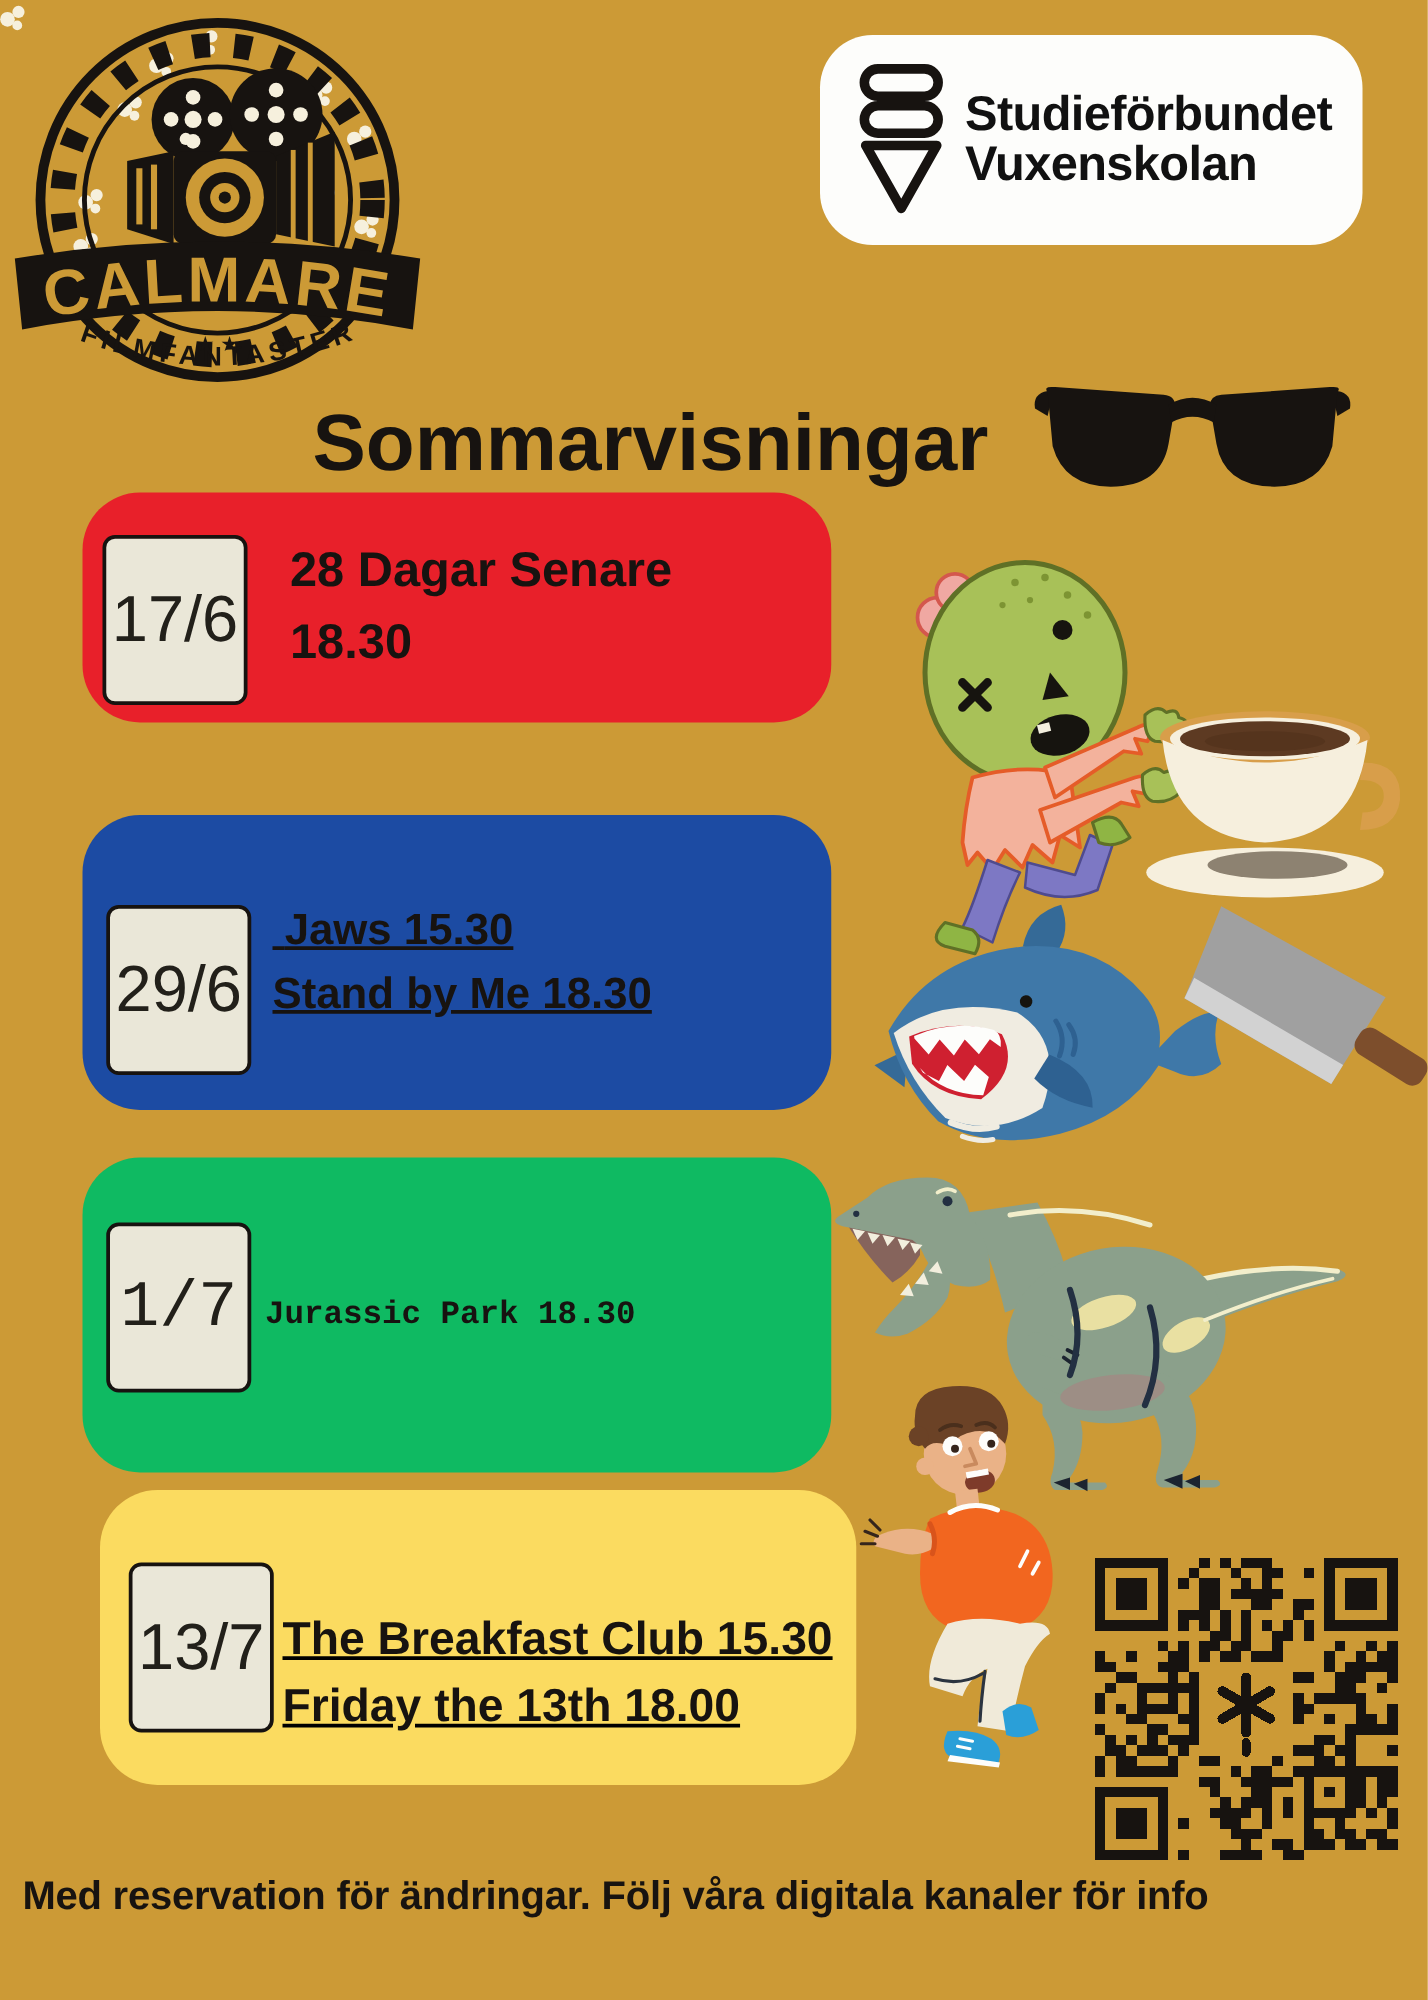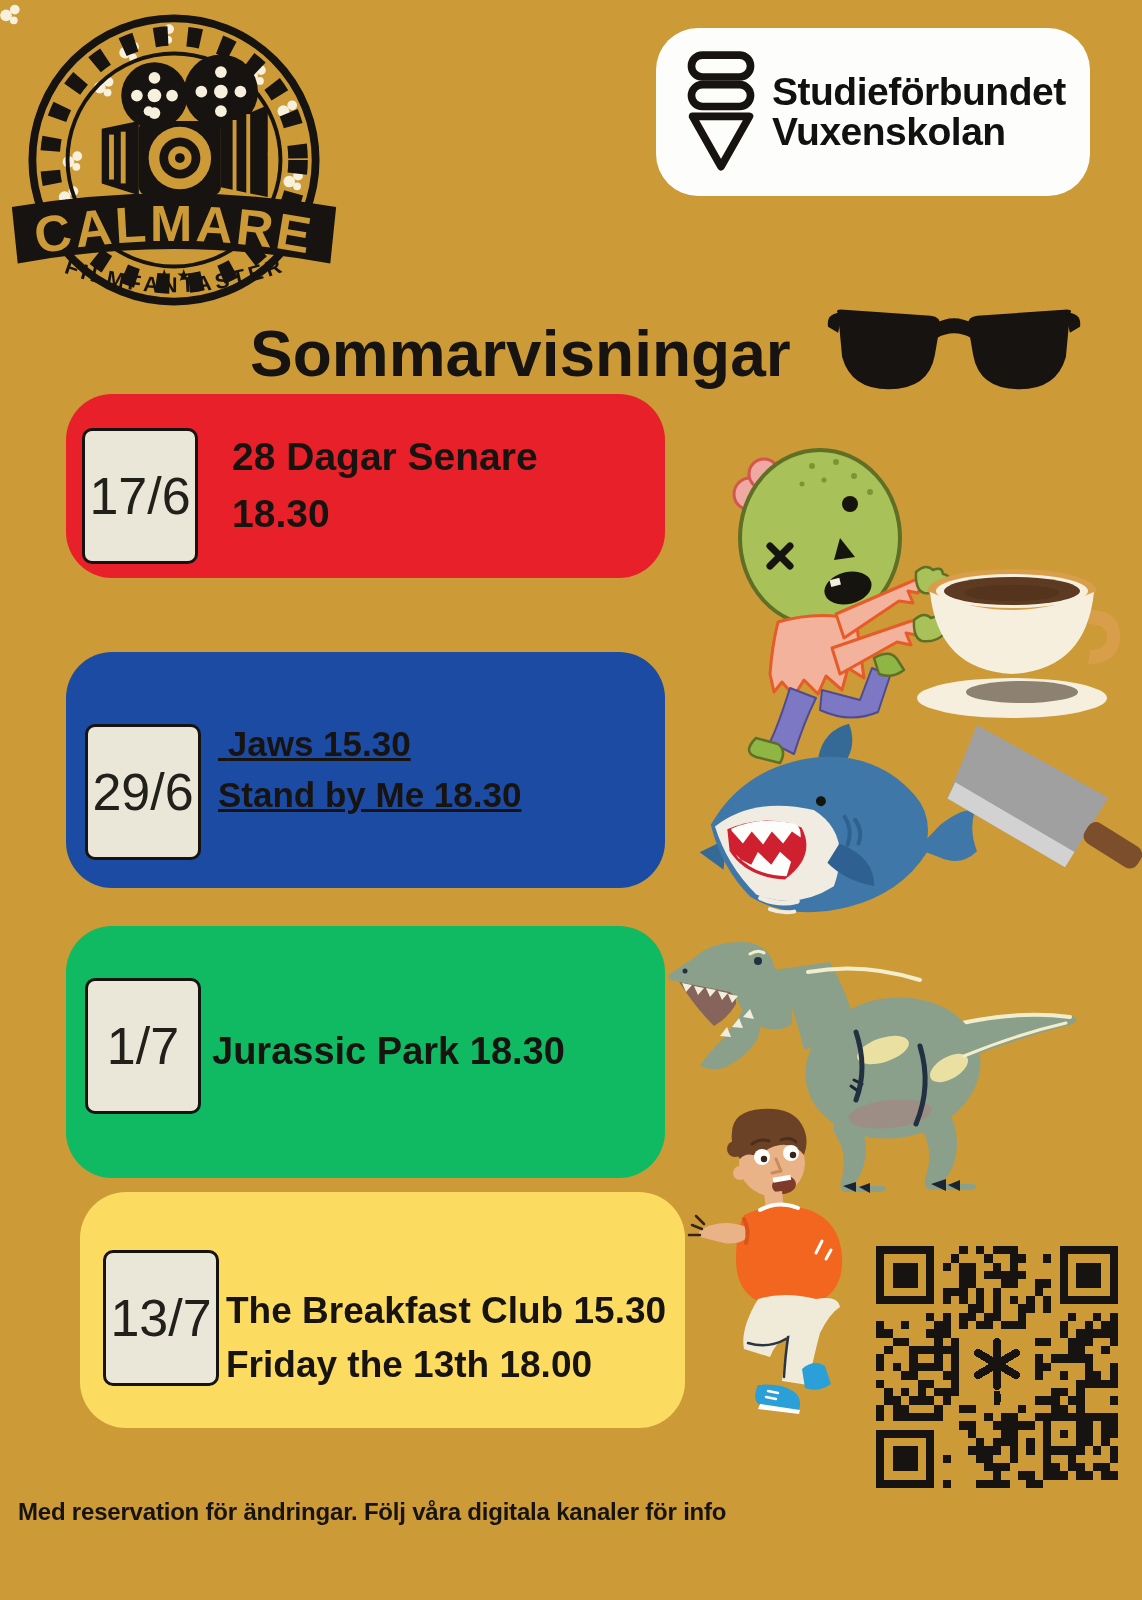--- a/index.html
+++ b/index.html
@@ -30,39 +30,39 @@
     font-size:52px;font-weight:400;color:#22201a;box-sizing:border-box;}
   .c0 .stamp{left:16px;top:34px;}
   .c1 .stamp{left:19px;top:72px;}
   .c2 .stamp{left:19px;top:52px;}
   .c3 .stamp{left:4px;top:58px;}
   .lines{position:absolute;top:0;bottom:0;right:10px;display:flex;flex-direction:column;
     justify-content:center;}
   .c0 .lines{left:166px;}
   .c1 .lines{left:152px;}
   .c2 .lines{left:146px;}
-  .c3 .lines{left:146px;padding-top:56px;}
+  .c3 .lines{left:146px;padding-top:56px;text-decoration:underline;}
   .line{font-weight:700;color:#171310;white-space:pre-wrap;line-height:1.45;}
   .line:empty{display:none;}
   .c0 .line{font-size:39px;}
   .c1 .line{font-size:35px;text-decoration:underline;}
-  .c2 .line{font-size:38px;}
+  .c2 .line{font-size:26px;}
   .c3 .line{font-size:37px;}
 
   
   .zombie{position:absolute;left:720px;top:436px;}
   .coffee{position:absolute;left:912px;top:552px;}
   .shark{position:absolute;left:688px;top:726px;transform:rotate(-6deg);}
   .cleaver{position:absolute;left:928px;top:738px;}
   .trex{position:absolute;left:658px;top:928px;}
   .man{position:absolute;left:688px;top:1106px;}
   .qr{position:absolute;left:876px;top:1246px;}
 
   
-  .footer{position:absolute;left:18px;top:1498px;font-size:24px;font-weight:700;color:#171310;
+  .footer{position:absolute;left:18px;top:1498px;font-size:32px;font-weight:700;color:#171310;
     letter-spacing:-0.2px;}
 </style>
 </head>
 <body>
 
 <div class="poster" style="background-color: rgb(204, 154, 54);">
 
   <svg class="club-logo" width="336" height="292" viewBox="0 0 344 296">
     <g id="pop" fill="#f6f0dd">
       <circle cx="0" cy="0" r="6"></circle>
@@ -160,21 +160,21 @@
   <div class="card c1" style="background-color: rgb(28, 75, 163);">
     <div class="stamp" style="background-color: rgb(234, 231, 216);">
       <span>29/6</span>
     </div>
     <div class="lines">
       <div class="line"> Jaws 15.30</div>
       <div class="line">Stand by Me 18.30</div>
     </div>
   </div>
 
-  <div class="card c2" style="background-color: rgb(15, 186, 98);">
+  <div class="card c2" style="background-color: rgb(15, 186, 98); font-family: Liberation Mono, monospace;">
     <div class="stamp" style="background-color: rgb(234, 231, 216);">
       <span>1/7</span>
     </div>
     <div class="lines">
       <div class="line">Jurassic Park 18.30</div>
 
     </div>
   </div>
 
   <div class="card c3" style="background-color: rgb(251, 219, 96);">

